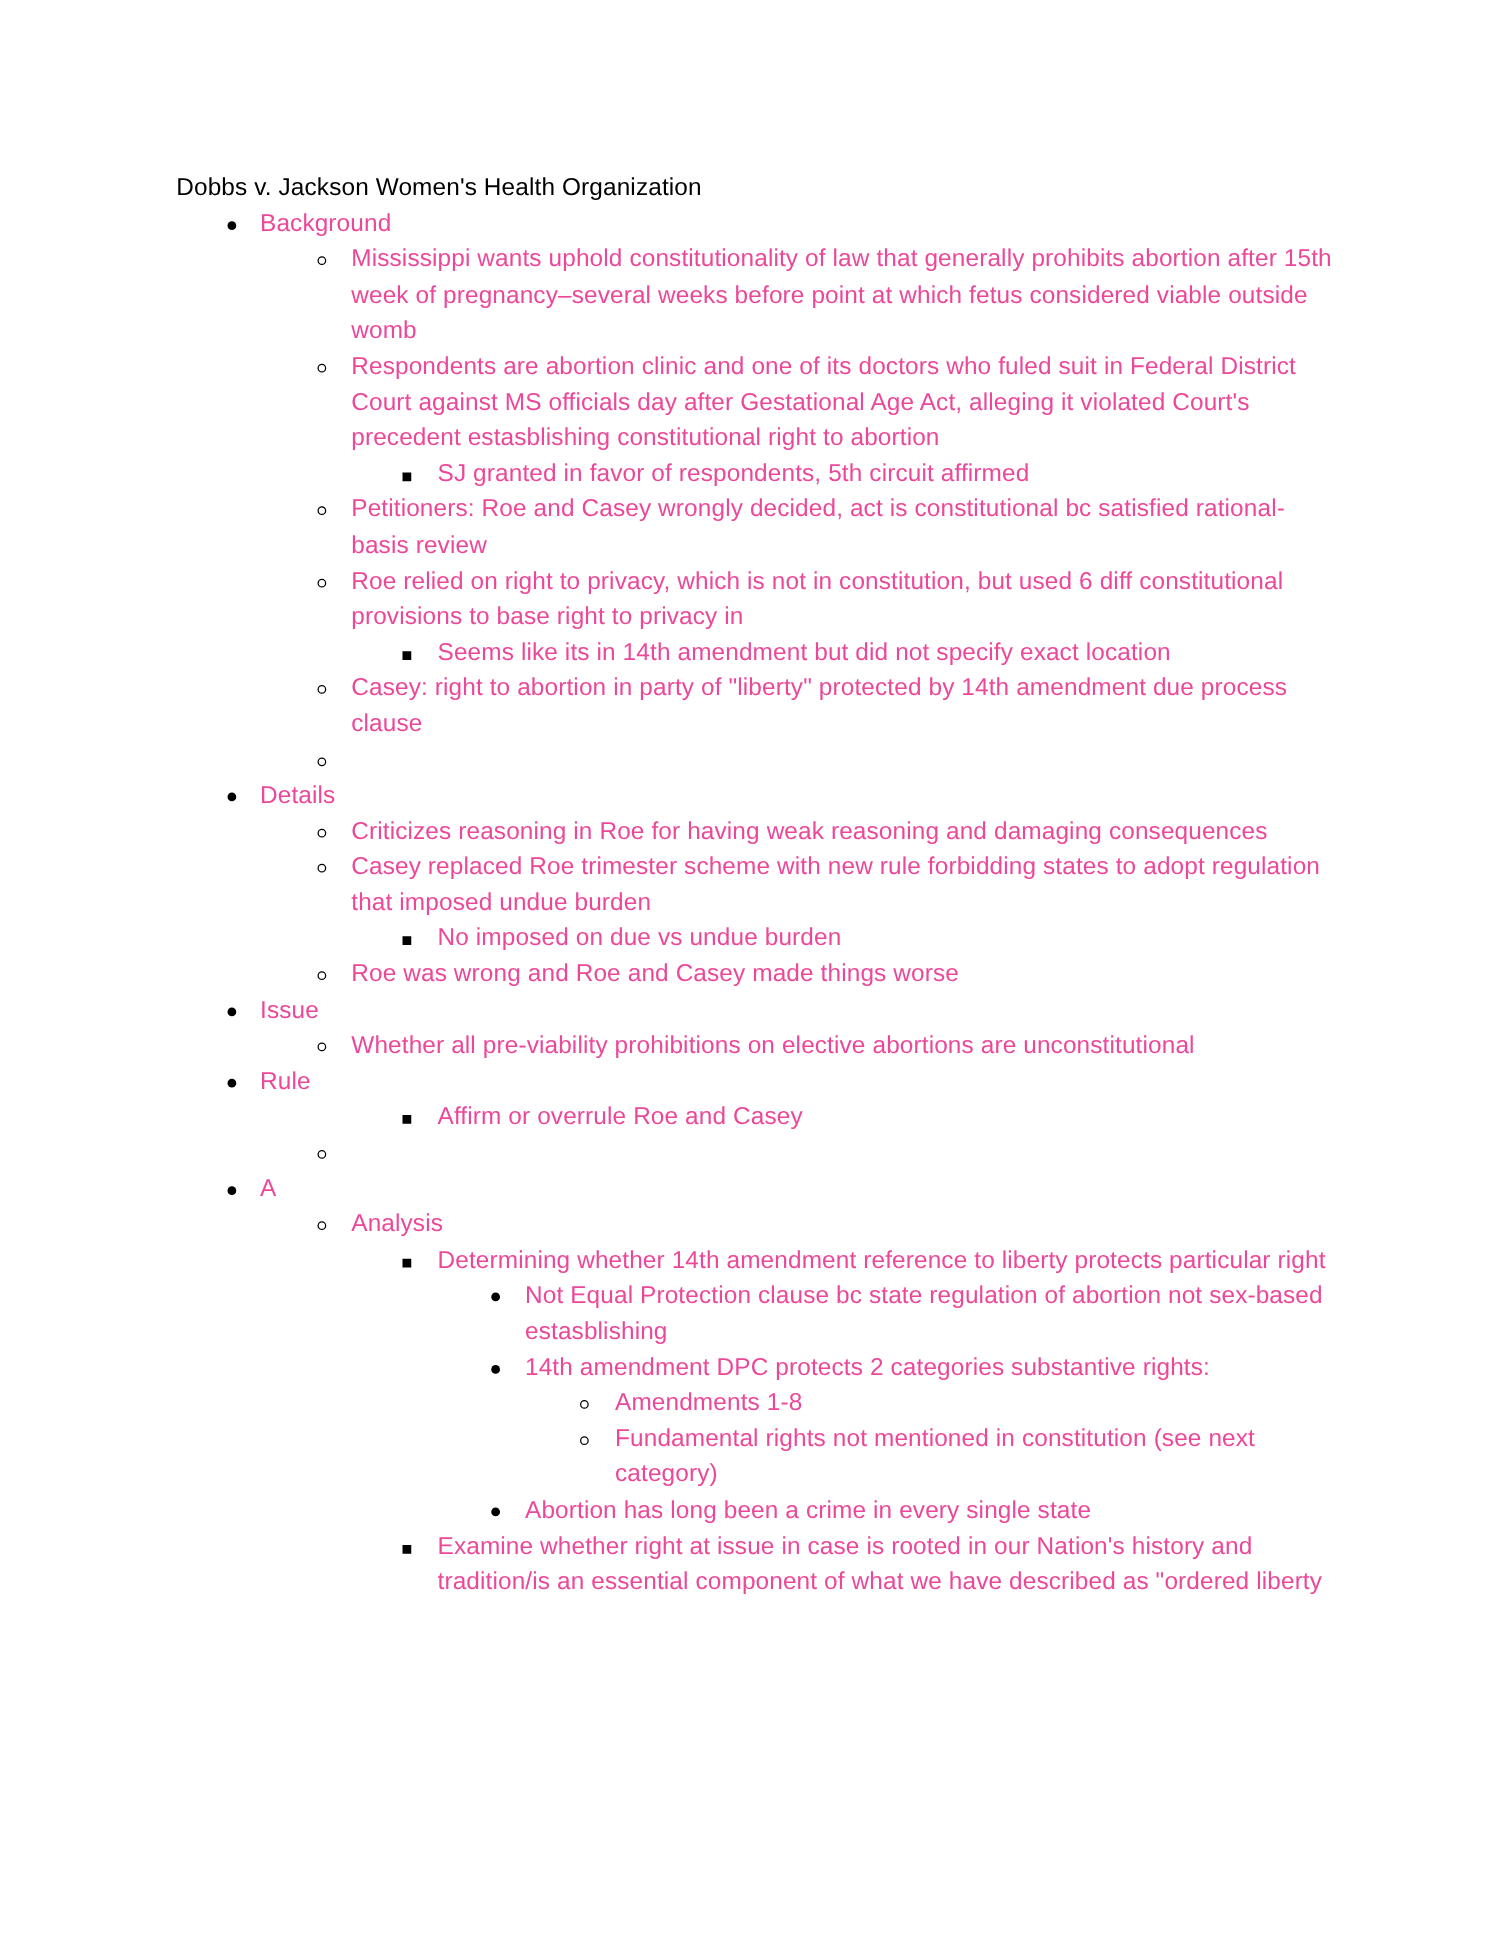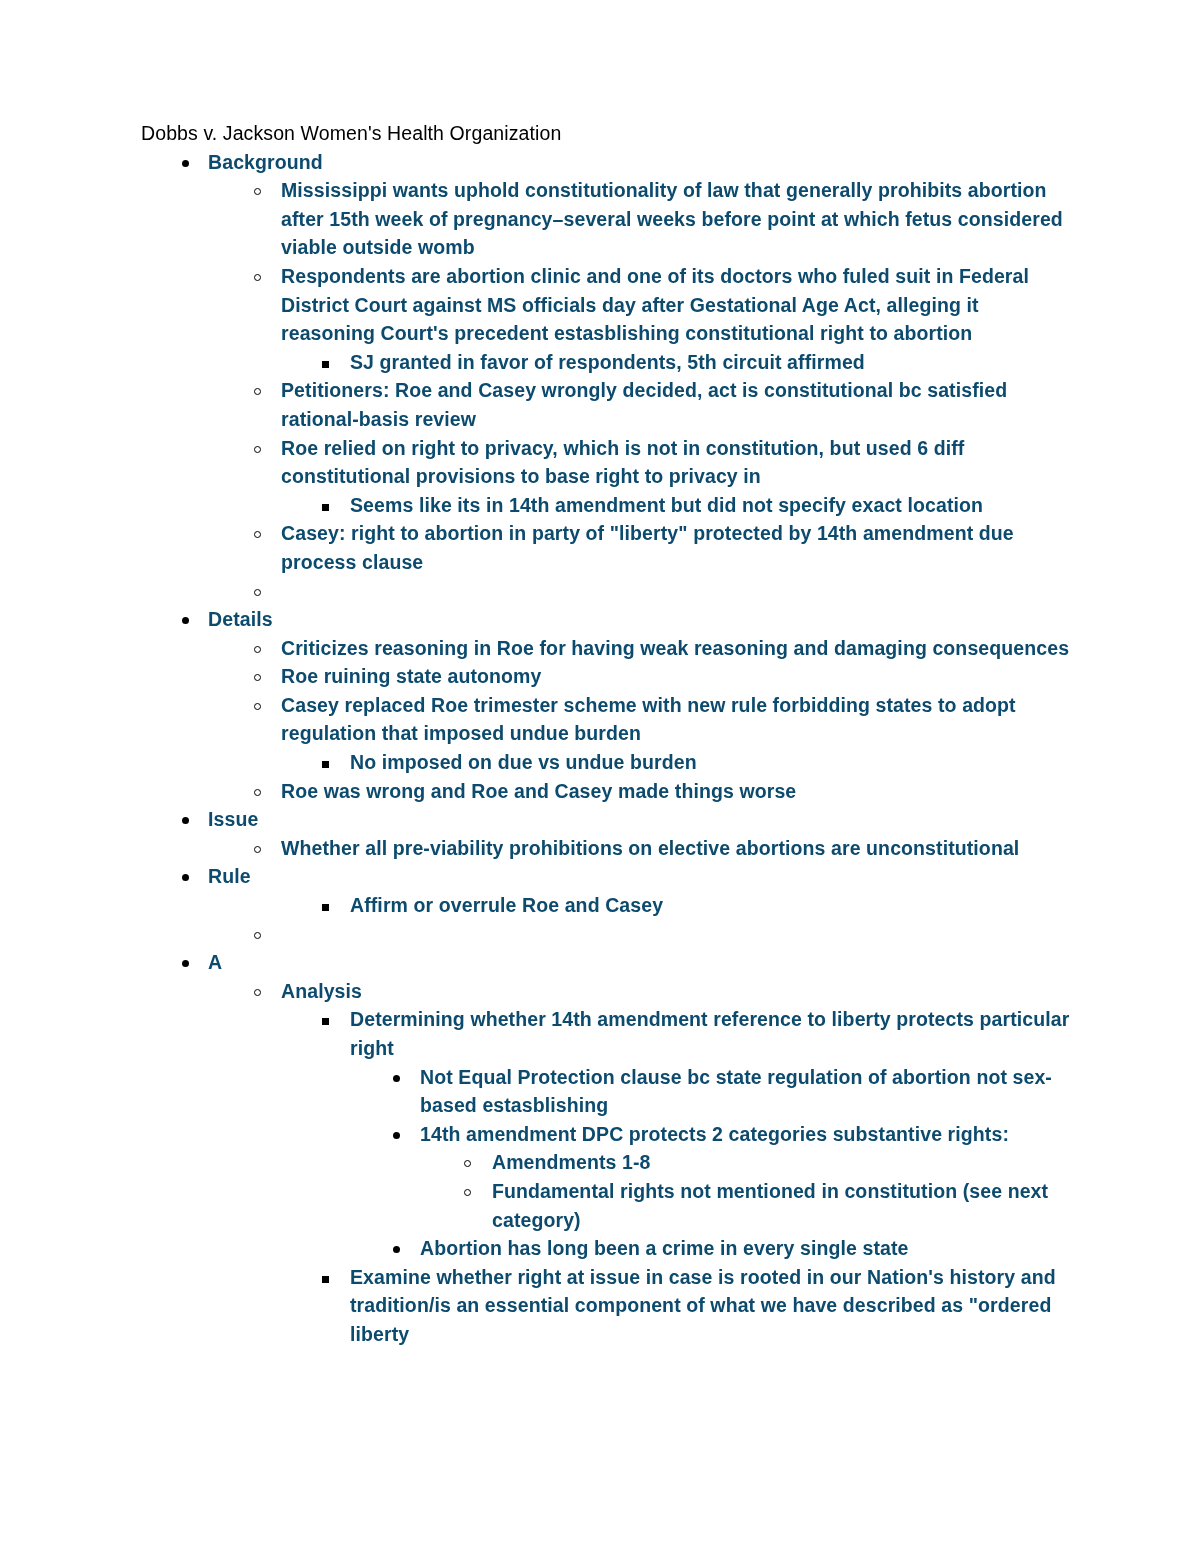--- a/index.html
+++ b/index.html
@@ -19,41 +19,40 @@
     position: relative;
     width: 1200px;
     height: 1553px;
     background: #ffffff;
     overflow: hidden;
   }
 
   #doc-body {
     position: absolute;
     left: 141px;
-    top: 119px;
+    top: 136px;
     width: 930px;
   }
 
   .doc-title {
     font-size: 19.5px;
     line-height: 28.6px;
     letter-spacing: 0.1px;
     white-space: pre-wrap;
     color: #000000;
   }
 
   
   .row {
     position: relative;
     display: block;
     font-size: 19.5px;
     line-height: 28.6px;
     letter-spacing: 0.1px;
-    color: #0c4a6e;
-    font-weight: bold;
+    color: #ec4899;
   }
 
   .bullet {
     position: absolute;
     top: 0;
     display: block;
     line-height: 28.6px;
     font-size: 19.5px;
     text-align: left;
     color: #000000;
@@ -142,21 +141,21 @@
         <div class="row lvl1">
           <span class="bullet bul-disc"></span>
           <span class="row-text">Background</span>
         </div>
         <div class="row lvl2">
           <span class="bullet bul-circle"></span>
           <span class="row-text">Mississippi wants uphold constitutionality of law that generally prohibits abortion after 15th week of pregnancy–several weeks before point at which fetus considered viable outside womb</span>
         </div>
         <div class="row lvl2">
           <span class="bullet bul-circle"></span>
-          <span class="row-text">Respondents are abortion clinic and one of its doctors who fuled suit in Federal District Court against MS officials day after Gestational Age Act, alleging it reasoning Court's precedent estasblishing constitutional right to abortion</span>
+          <span class="row-text">Respondents are abortion clinic and one of its doctors who fuled suit in Federal District Court against MS officials day after Gestational Age Act, alleging it violated Court's precedent estasblishing constitutional right to abortion</span>
         </div>
         <div class="row lvl3">
           <span class="bullet bul-square"></span>
           <span class="row-text">SJ granted in favor of respondents, 5th circuit affirmed</span>
         </div>
         <div class="row lvl2">
           <span class="bullet bul-circle"></span>
           <span class="row-text">Petitioners: Roe and Casey wrongly decided, act is constitutional bc satisfied rational-basis review</span>
         </div>
         <div class="row lvl2">
@@ -175,24 +174,20 @@
           <span class="bullet bul-circle"></span>
           <span class="row-text empty-text"></span>
         </div>
         <div class="row lvl1">
           <span class="bullet bul-disc"></span>
           <span class="row-text">Details</span>
         </div>
         <div class="row lvl2">
           <span class="bullet bul-circle"></span>
           <span class="row-text">Criticizes reasoning in Roe for having weak reasoning and damaging consequences</span>
-        </div>
-        <div class="row lvl2">
-          <span class="bullet bul-circle"></span>
-          <span class="row-text">Roe ruining state autonomy</span>
         </div>
         <div class="row lvl2">
           <span class="bullet bul-circle"></span>
           <span class="row-text">Casey replaced Roe trimester scheme with new rule forbidding states to adopt regulation that imposed undue burden</span>
         </div>
         <div class="row lvl3">
           <span class="bullet bul-square"></span>
           <span class="row-text">No imposed on due vs undue burden</span>
         </div>
         <div class="row lvl2">

